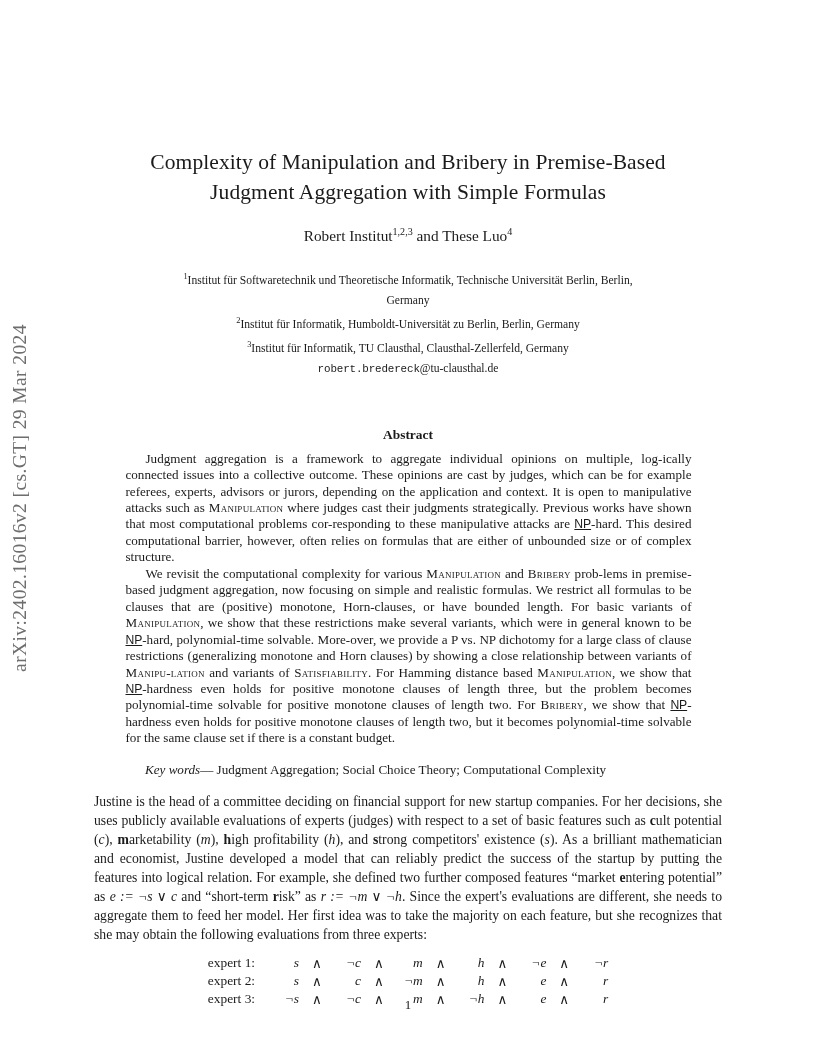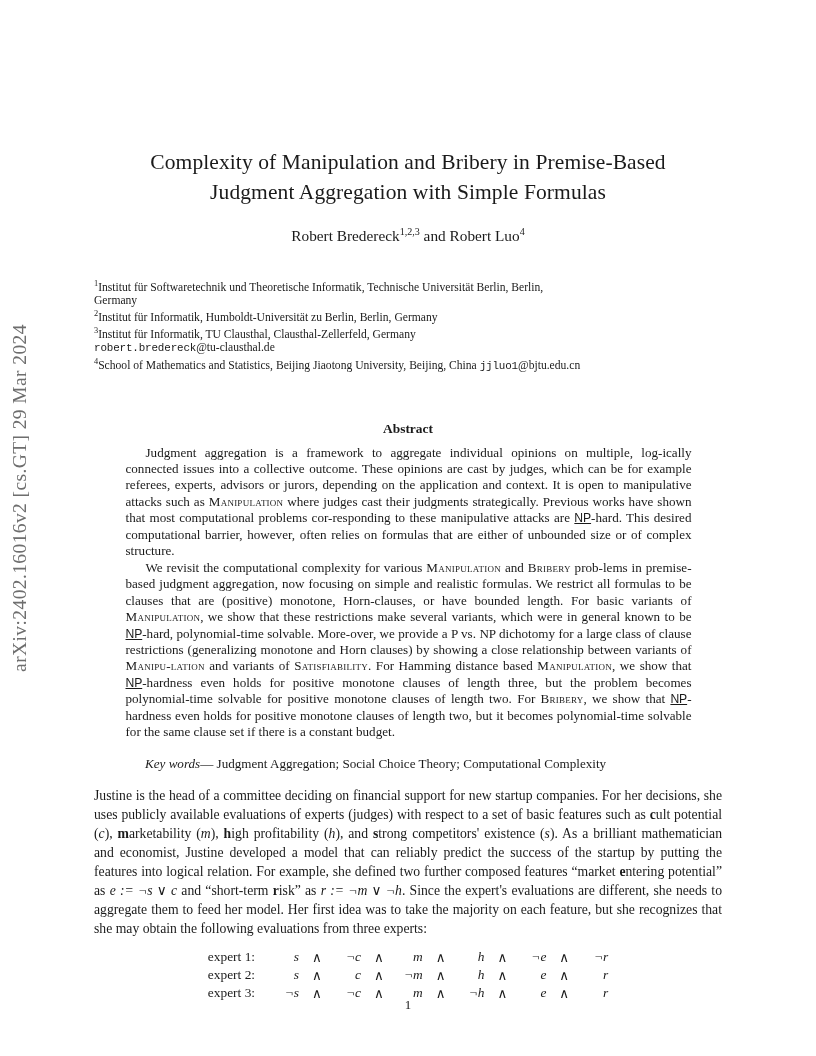--- a/index.html
+++ b/index.html
@@ -61,23 +61,24 @@
 
   .authors {
     margin-top: 19px;
     text-align: center;
     font-size: 15.3px;
   }
   .authors sup { font-size: 0.66em; vertical-align: super; }
 
   
   .affils {
-    margin-top: 32px;
+    margin-top: 22px;
+    text-align: center;
     font-size: 11.6px;
-    line-height: 13px;
+    line-height: 20px;
   }
   .affils .aff { display: block; }
   .affils sup { font-size: 0.72em; vertical-align: super; }
   .mono {
     font-family: "Liberation Mono", "DejaVu Sans Mono", monospace;
     font-size: 0.94em;
     letter-spacing: -0.15px;
   }
 
   
@@ -193,30 +194,29 @@
 </div>
 
 <div id="page">
 
   <div class="title">
     <span class="tline">Complexity of Manipulation and Bribery in Premise-Based</span>
     <span class="tline">Judgment Aggregation with Simple Formulas</span>
   </div>
 
   <div class="authors">
-    <span>Robert Bredereck</span><sup>1,2,3</sup><span> and </span><span>Robert Luo</span><sup>4</sup>
+    <span>Robert Institut</span><sup>1,2,3</sup><span> and </span><span>These Luo</span><sup>4</sup>
   </div>
 
   <div class="affils">
     <span class="aff"><sup>1</sup><span>Institut für Softwaretechnik und Theoretische Informatik, Technische Universität Berlin, Berlin,</span></span>
     <span class="aff"><span>Germany</span></span>
     <span class="aff"><sup>2</sup><span>Institut für Informatik, Humboldt-Universität zu Berlin, Berlin, Germany</span></span>
     <span class="aff"><sup>3</sup><span>Institut für Informatik, TU Clausthal, Clausthal-Zellerfeld, Germany</span></span>
     <span class="aff"><span class="mono">robert.bredereck</span><span>@tu-clausthal.de</span></span>
-    <span class="aff"><sup>4</sup><span>School of Mathematics and Statistics, Beijing Jiaotong University, Beijing, China </span><span class="mono">jjluo1</span><span>@bjtu.edu.cn</span></span>
   </div>
 
   <div class="abstract-head">Abstract</div>
 
   <div class="abstract-wrap">
     <p class="first"><span>Judgment aggregation is a framework to aggregate individual opinions on multiple, log-ically connected issues into a collective outcome. These opinions are cast by judges, which can be for example referees, experts, advisors or jurors, depending on the application and context. It is open to manipulative attacks such as </span><span class="sc">Manipulation</span><span> where judges cast their judgments strategically. Previous works have shown that most computational problems cor-responding to these manipulative attacks are </span><span class="cc">NP</span><span>-hard. This desired computational barrier, however, often relies on formulas that are either of unbounded size or of complex structure.</span></p>
 
     <p><span>We revisit the computational complexity for various </span><span class="sc">Manipulation</span><span> and </span><span class="sc">Bribery</span><span> prob-lems in premise-based judgment aggregation, now focusing on simple and realistic formulas. We restrict all formulas to be clauses that are (positive) monotone, Horn-clauses, or have bounded length. For basic variants of </span><span class="sc">Manipulation</span><span>, we show that these restrictions make several variants, which were in general known to be </span><span class="cc">NP</span><span>-hard, polynomial-time solvable. More-over, we provide a P vs. NP dichotomy for a large class of clause restrictions (generalizing monotone and Horn clauses) by showing a close relationship between variants of </span><span class="sc">Manipu-lation</span><span> and variants of </span><span class="sc">Satisfiability</span><span>. For Hamming distance based </span><span class="sc">Manipulation</span><span>, we show that </span><span class="cc">NP</span><span>-hardness even holds for positive monotone clauses of length three, but the problem becomes polynomial-time solvable for positive monotone clauses of length two. For </span><span class="sc">Bribery</span><span>, we show that </span><span class="cc">NP</span><span>-hardness even holds for positive monotone clauses of length two, but it becomes polynomial-time solvable for the same clause set if there is a constant budget.</span></p>
   </div>
 

